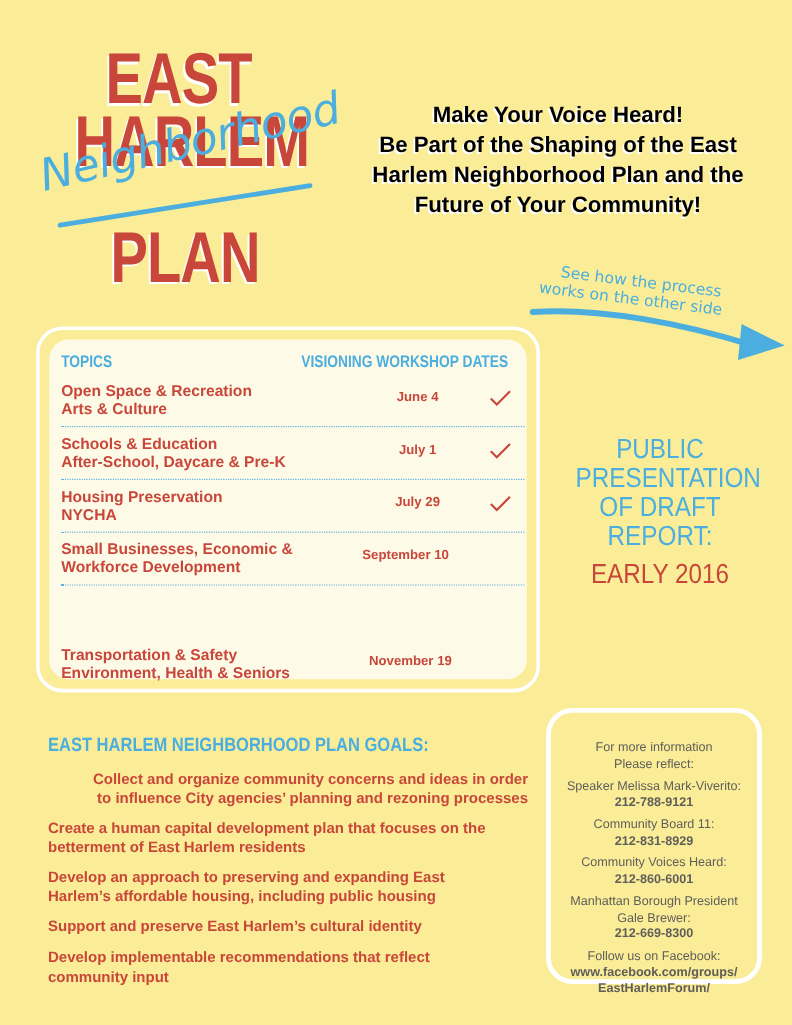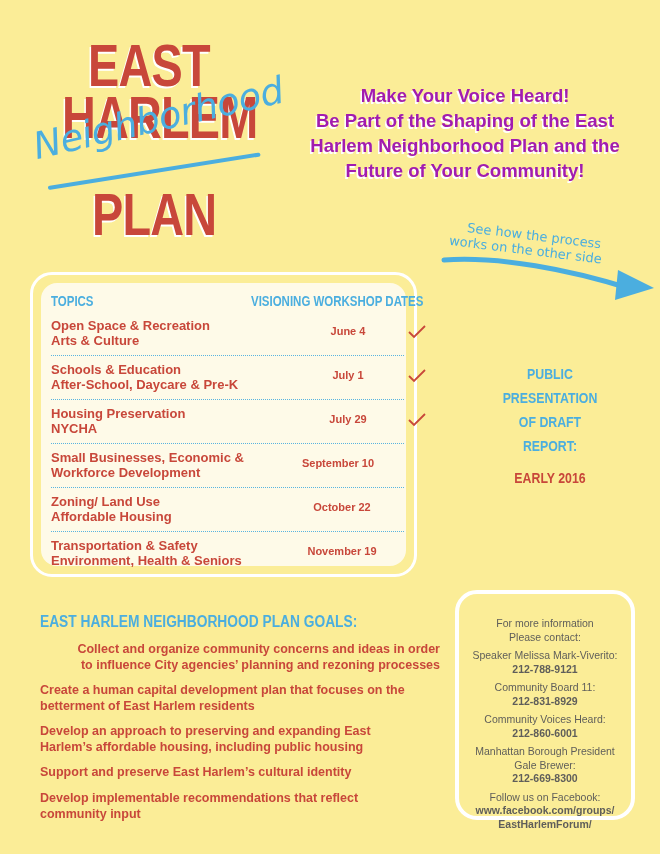--- a/index.html
+++ b/index.html
@@ -43,21 +43,21 @@
     border-radius: 2px;
     transform: rotate(-9deg);
     transform-origin: left center;
   }
 
   
   .headline {
     position: absolute;
     left: 285px; top: 83px; width: 360px;
     text-align: center;
-    color: #a21caf;
+    color: #000000;
     font-weight: bold;
     font-size: 18.5px;
     line-height: 25px;
     text-shadow: -1.5px 1.5px 0 #ffffff;
   }
   .headline div { white-space: nowrap; }
 
   .process-note {
     position: absolute;
     left: 452px; top: 218px;
@@ -68,21 +68,21 @@
     transform: rotate(7deg);
     transform-origin: left top;
     text-align: center;
     white-space: nowrap;
   }
 
   
   .schedule-outer {
     position: absolute;
     left: 30px; top: 272px;
-    width: 387px; height: 305px;
+    width: 420px; height: 305px;
     border: 3px solid #ffffff;
     border-radius: 22px;
     background: #fbed97;
     box-sizing: border-box;
     text-decoration: underline;
   }
   .schedule-inner {
     position: absolute;
     left: 8px; top: 8px; right: 8px; bottom: 8px;
     background: #fefae8;
@@ -119,22 +119,22 @@
   .check {
     position: absolute; left: 356px; top: 11px;
     width: 20px; height: 16px;
   }
 
   
   .public {
     position: absolute;
     left: 470px; top: 362px; width: 160px;
     text-align: center;
-    font-weight: bold;
-    font-size: 14px;
+    font-weight: normal;
+    font-size: 23px;
     line-height: 24px;
   }
   .public .p-line { color: #4baedf; white-space: nowrap; transform: scaleX(0.88); }
   .public .p-date { color: #c8473a; margin-top: 8px; white-space: nowrap; transform: scaleX(0.88); }
 
   
   .goals-title {
     position: absolute; left: 40px; top: 613px;
     color: #4baedf; font-weight: bold; font-size: 16px;
     white-space: nowrap;
@@ -233,27 +233,20 @@
     </div>
 
     <div class="row" style="top:162px;">
       <div class="topic">
         <div>Small Businesses, Economic &amp;</div>
         <div>Workforce Development</div>
       </div>
       <div class="date" style="left:222px;">September 10</div>
     </div>
 
-    <div class="row" style="top:206px;">
-      <div class="topic">
-        <div>Zoning/ Land Use</div>
-        <div>Affordable Housing</div>
-      </div>
-      <div class="date" style="left:226px;">October 22</div>
-    </div>
 
     <div class="row last" style="top:250px;">
       <div class="topic">
         <div>Transportation &amp; Safety</div>
         <div>Environment, Health &amp; Seniors</div>
       </div>
       <div class="date" style="left:226px;">November 19</div>
     </div>
   </div>
 </div>
@@ -283,21 +276,21 @@
   <div>Support and preserve East Harlem’s cultural identity</div>
 </div>
 <div class="goal" style="top:791px;">
   <div>Develop implementable recommendations that reflect</div>
     <div>community input</div>
 </div>
 
 <div class="contact">
   <div class="blk">
     <div>For more information</div>
-    <div>Please contact:</div>
+    <div>Please reflect:</div>
   </div>
   <div class="blk">
     <div>Speaker Melissa Mark-Viverito:</div>
     <div class="num">212-788-9121</div>
   </div>
   <div class="blk">
     <div>Community Board 11:</div>
     <div class="num">212-831-8929</div>
   </div>
   <div class="blk">

